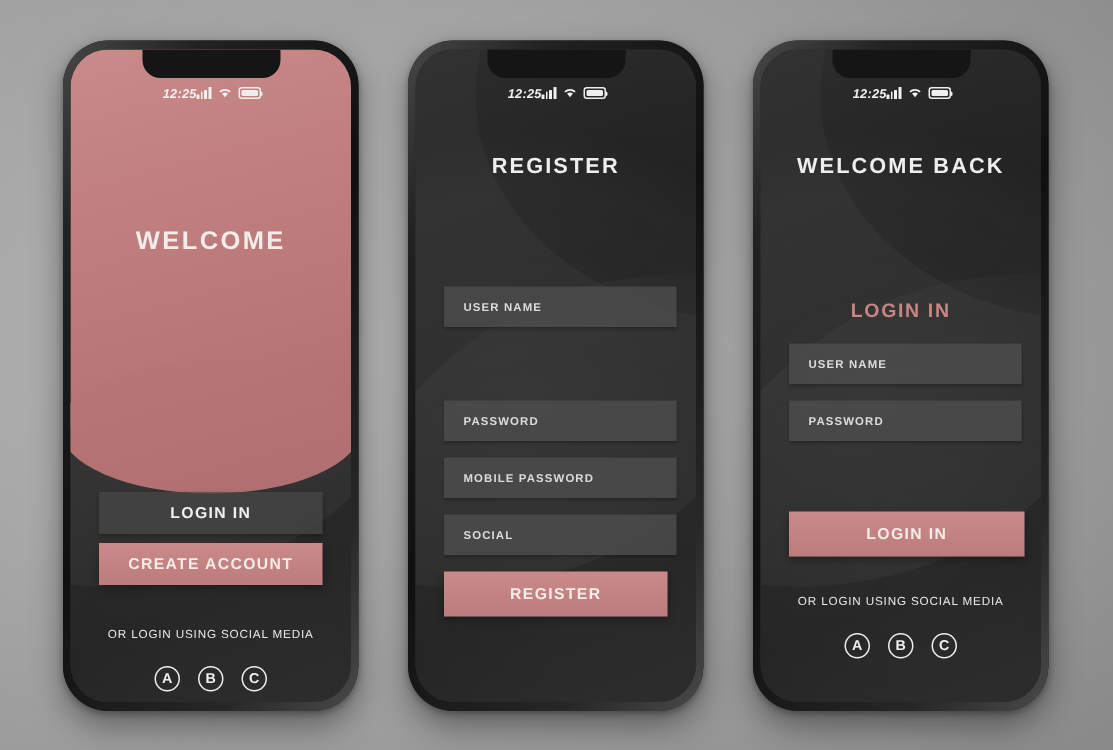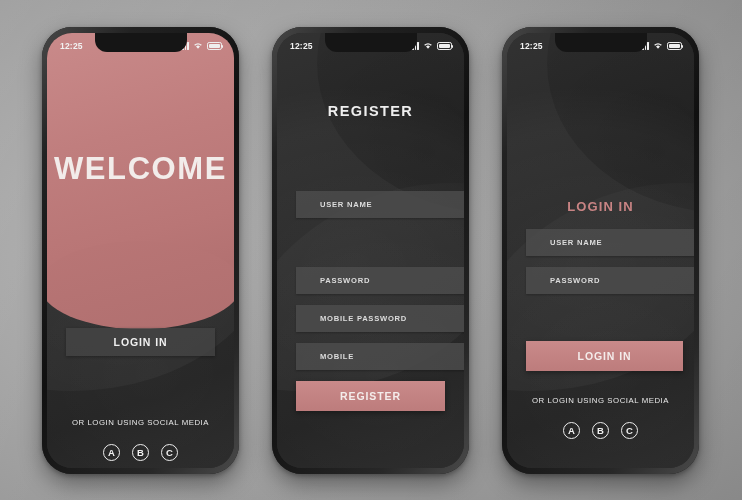--- a/index.html
+++ b/index.html
@@ -90,27 +90,28 @@
   }
   .arc-c {
     width: 360px; height: 300px;
     left: 40px; top: -120px;
     background: radial-gradient(ellipse at 30% 80%, rgba(0,0,0,0.22) 0%, rgba(0,0,0,0.08) 55%, rgba(0,0,0,0) 70%);
   }
 
   
   .statusbar {
     position: absolute;
-    top: 0; left: 0; right: 0;
+    top: 16px; left: 0; right: 0;
     height: 24px;
     display: flex;
     align-items: center;
-    justify-content: space-between;
+    justify-content: center;
     padding: 2px 12px 0 13px;
     z-index: 6;
+    font-style: italic;
   }
   .clock {
     font-size: 8.5px;
     font-weight: bold;
     color: #f2f2f2;
     letter-spacing: 0.2px;
   }
   .status-icons {
     display: flex;
     align-items: center;
@@ -186,21 +187,21 @@
     background: inherit;
     border-radius: 50%;
     background: linear-gradient(165deg, #b97676 0%, #b06f6f 100%);
   }
   .hero-title {
     position: absolute;
     top: 118px;
     left: 0; right: 0;
     text-align: center;
     color: #f2ecea;
-    font-size: 31px;
+    font-size: 17px;
     font-weight: bold;
     letter-spacing: 1.6px;
     z-index: 3;
   }
 
   
   .screen-title {
     position: absolute;
     left: 0; right: 0;
     text-align: center;
@@ -218,26 +219,26 @@
     font-size: 13px;
     font-weight: bold;
     letter-spacing: 1.1px;
     z-index: 5;
   }
 
   
   .field {
     position: absolute;
     left: 19px;
-    width: 173px;
+    width: 155px;
     height: 27px;
     background: rgba(78,78,78,0.80);
     display: flex;
     align-items: center;
-    padding-left: 24px;
+    padding-left: 13px;
     z-index: 5;
     box-shadow: 0 1px 2px rgba(0,0,0,0.25);
   }
   .field span {
     color: #dcdcdc;
     font-size: 7.6px;
     font-weight: bold;
     letter-spacing: 0.75px;
   }
 
@@ -313,20 +314,23 @@
       <div class="arc arc-b"></div>
 
       <div class="hero">
         <div class="hero-curve"></div>
       </div>
       <div class="hero-title">WELCOME</div>
 
       <div class="btn btn-dark" style="left:19px; width:149px; top:295px;">
         <span>LOGIN IN</span>
       </div>
+      <div class="btn btn-pink" style="left:19px; width:149px; top:329px;">
+        <span>CREATE ACCOUNT</span>
+      </div>
 
       <div class="social-label" style="top:385px;">OR LOGIN USING SOCIAL MEDIA</div>
       <div class="social-icons" style="top:411px;">
         <div class="sicon">
             <span>A</span>
           </div>
         <div class="sicon">
             <span>B</span>
           </div>
         <div class="sicon">
@@ -369,21 +373,21 @@
       <div class="field" style="top:158px;">
         <span>USER NAME</span>
       </div>
       <div class="field" style="top:234px;">
         <span>PASSWORD</span>
       </div>
       <div class="field" style="top:272px;">
         <span>MOBILE PASSWORD</span>
       </div>
       <div class="field" style="top:310px;">
-        <span>MOBILE</span>
+        <span>SOCIAL</span>
       </div>
 
       <div class="btn btn-pink" style="left:19px; width:149px; top:348px; height:30px;">
         <span>REGISTER</span>
       </div>
 
       <div class="statusbar">
         <div class="clock">12:25</div>
         <div class="status-icons">
           <div class="signal">
@@ -406,20 +410,21 @@
     </div>
   </div>
 
   <div class="phone phone-3">
     <div class="screen">
       <div class="dark-bg"></div>
       <div class="arc arc-c"></div>
       <div class="arc arc-a"></div>
       <div class="arc arc-b"></div>
 
+      <div class="screen-title" style="top:70px;">WELCOME BACK</div>
       <div class="sub-title" style="top:166px;">LOGIN IN</div>
 
       <div class="field" style="top:196px;">
         <span>USER NAME</span>
       </div>
       <div class="field" style="top:234px;">
         <span>PASSWORD</span>
       </div>
 
       <div class="btn btn-pink" style="left:19px; width:157px; top:308px; height:30px;">

